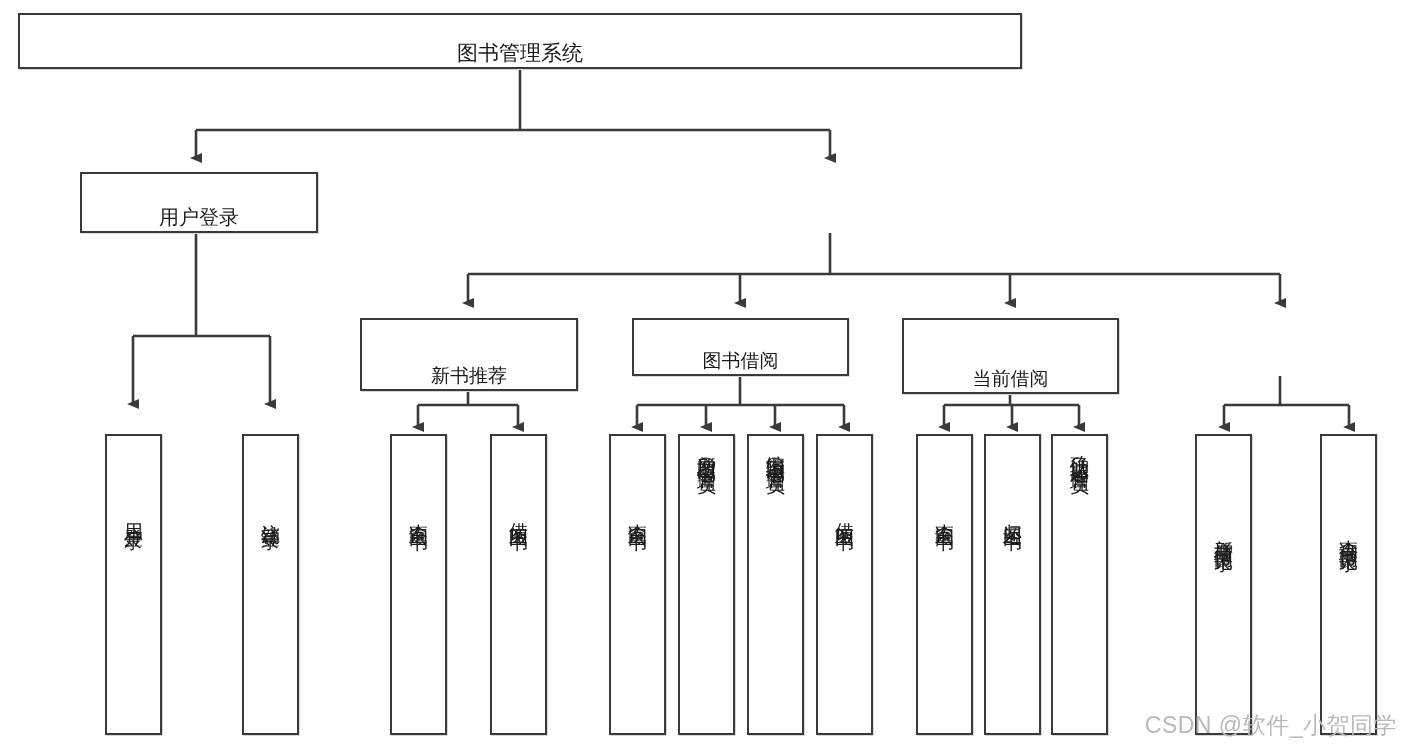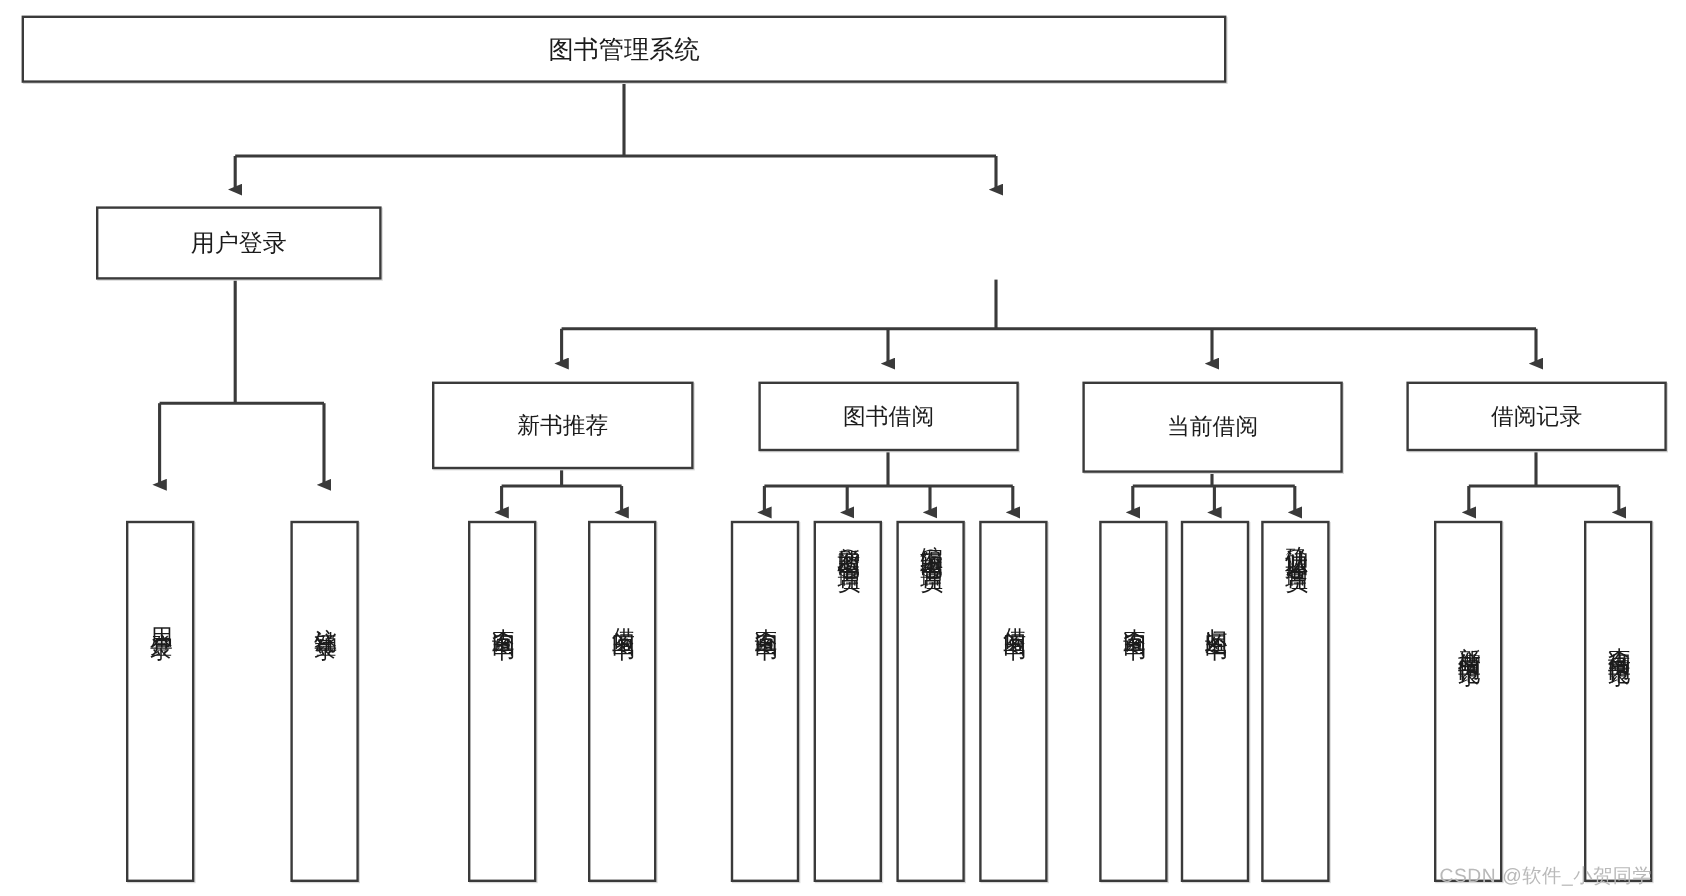--- a/index.html
+++ b/index.html
@@ -24,21 +24,21 @@
     width: 1405px;
     height: 747px;
     pointer-events: none;
   }
   .node {
     position: absolute;
     box-sizing: border-box;
     border: 2px solid #3a3a3a;
     background: #ffffff;
     display: flex;
-    align-items: center;
+    align-items: flex-end;
     justify-content: center;
     color: #1b1b1b;
     box-shadow: 1px 1px 0 #d9d9d9;
   }
   .node.root {
     font-size: 21px;
   }
   .node.lvl2 {
     font-size: 20px;
   }
@@ -63,23 +63,23 @@
     margin-top: 4px;
   }
   .node.leaf.align-mid .vtext {
     margin-top: 72px;
   }
   .node.leaf.align-mid2 .vtext {
     margin-top: 88px;
   }
   .watermark {
     position: absolute;
-    right: 28px;
+    right: 8px;
     bottom: 6px;
-    font-size: 16px;
+    font-size: 23px;
     color: #b9b9b9;
     white-space: nowrap;
     letter-spacing: 0.5px;
   }
 </style>
 </head>
 <body>
 
 <div id="canvas">
 
@@ -143,23 +143,20 @@
 
   <div class="node lvl3" style="left:360px; top:318px; width:218px; height:73px;">
     <span>新书推荐</span>
   </div>
   <div class="node lvl3" style="left:632px; top:318px; width:217px; height:58px;">
     <span>图书借阅</span>
   </div>
   <div class="node lvl3" style="left:902px; top:318px; width:217px; height:76px;">
     <span>当前借阅</span>
   </div>
-  <div class="node lvl3" style="left:1172px; top:318px; width:217px; height:58px;">
-    <span>借阅记录</span>
-  </div>
 
   <div class="node leaf align-mid" style="left:105px; top:434px; width:57px; height:301px;">
     <span class="vtext">用户登录</span>
   </div>
   <div class="node leaf align-mid" style="left:242px; top:434px; width:57px; height:301px;">
     <span class="vtext">注销登录</span>
   </div>
 
   <div class="node leaf align-mid" style="left:390px; top:434px; width:57px; height:301px;">
     <span class="vtext">查询图书</span>

